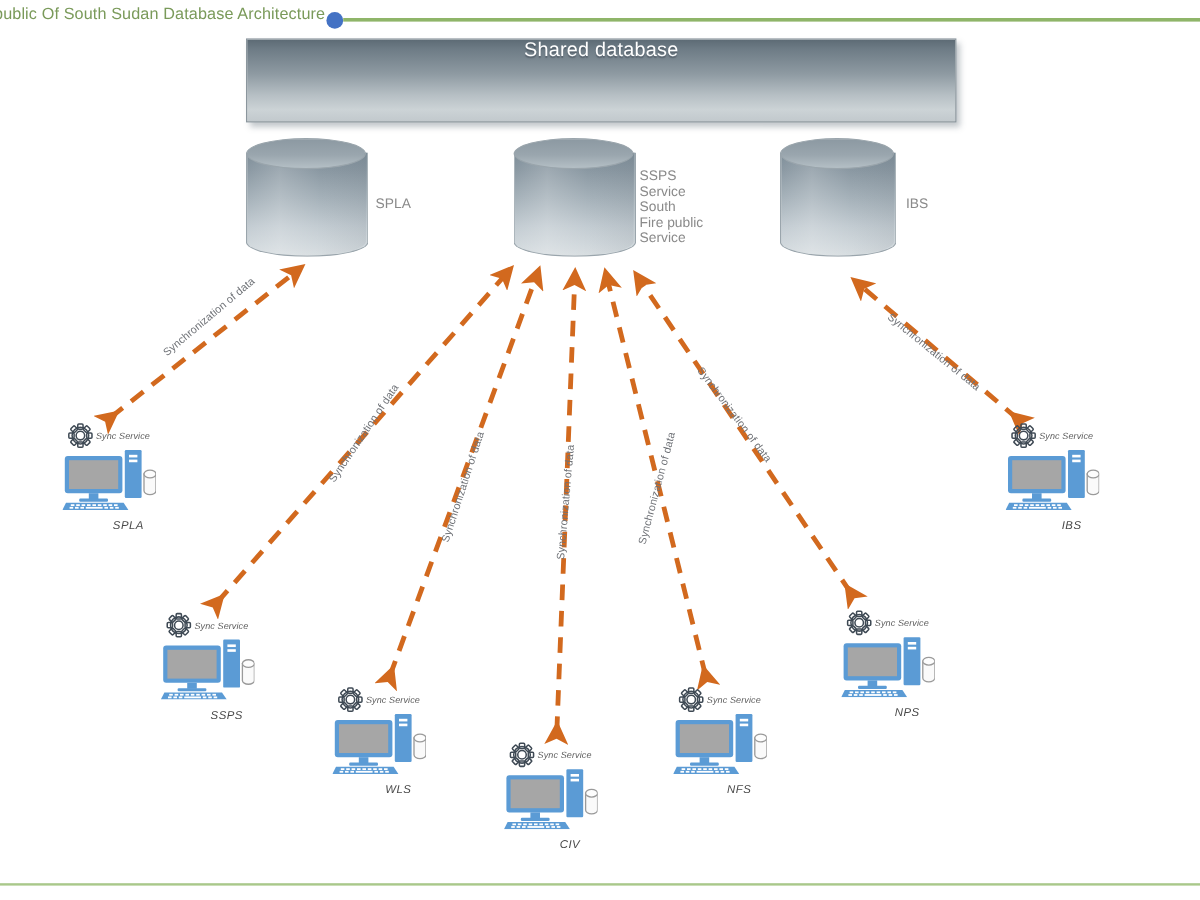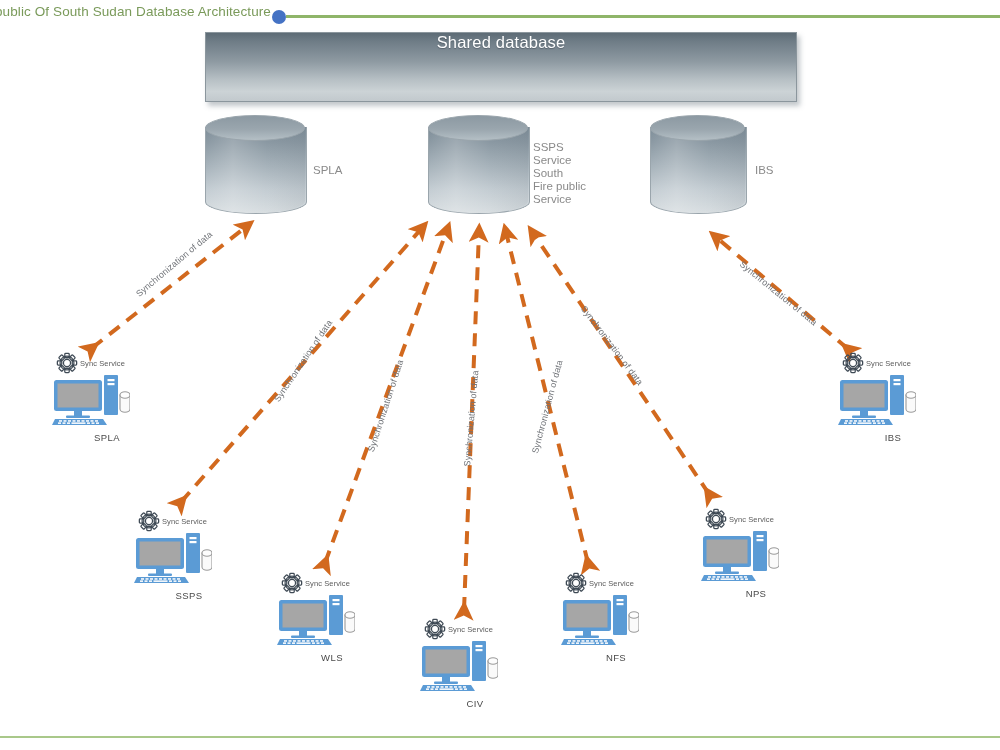--- a/index.html
+++ b/index.html
@@ -65,21 +65,21 @@
     background:linear-gradient(to right,rgba(255,255,255,0) 0%,rgba(255,255,255,.18) 28%,rgba(255,255,255,0) 62%,rgba(90,100,110,.10) 100%);
     pointer-events:none;
     border-radius:0 0 50% 50%/0 0 14% 14%;
   }
   .cyl-label{
     position:absolute;font-size:11.5px;color:#8a8a8a;white-space:nowrap;
     line-height:13px;
   }
 
   
-  .ws{position:absolute;width:110px;}
+  .ws{position:absolute;width:110px;font-style:italic;}
   .ws .svcrow{
     display:flex;align-items:center;height:22px;margin-left:4px;
   }
   .ws .svctext{
     font-size:7.5px;color:#5b5b5b;margin-left:2px;white-space:nowrap;
     letter-spacing:.1px;
   }
   .ws .pcwrap{margin-top:-1px;}
   .ws .wslabel{
     text-align:center;font-size:9.5px;color:#4a4a4a;margin-top:3px;

